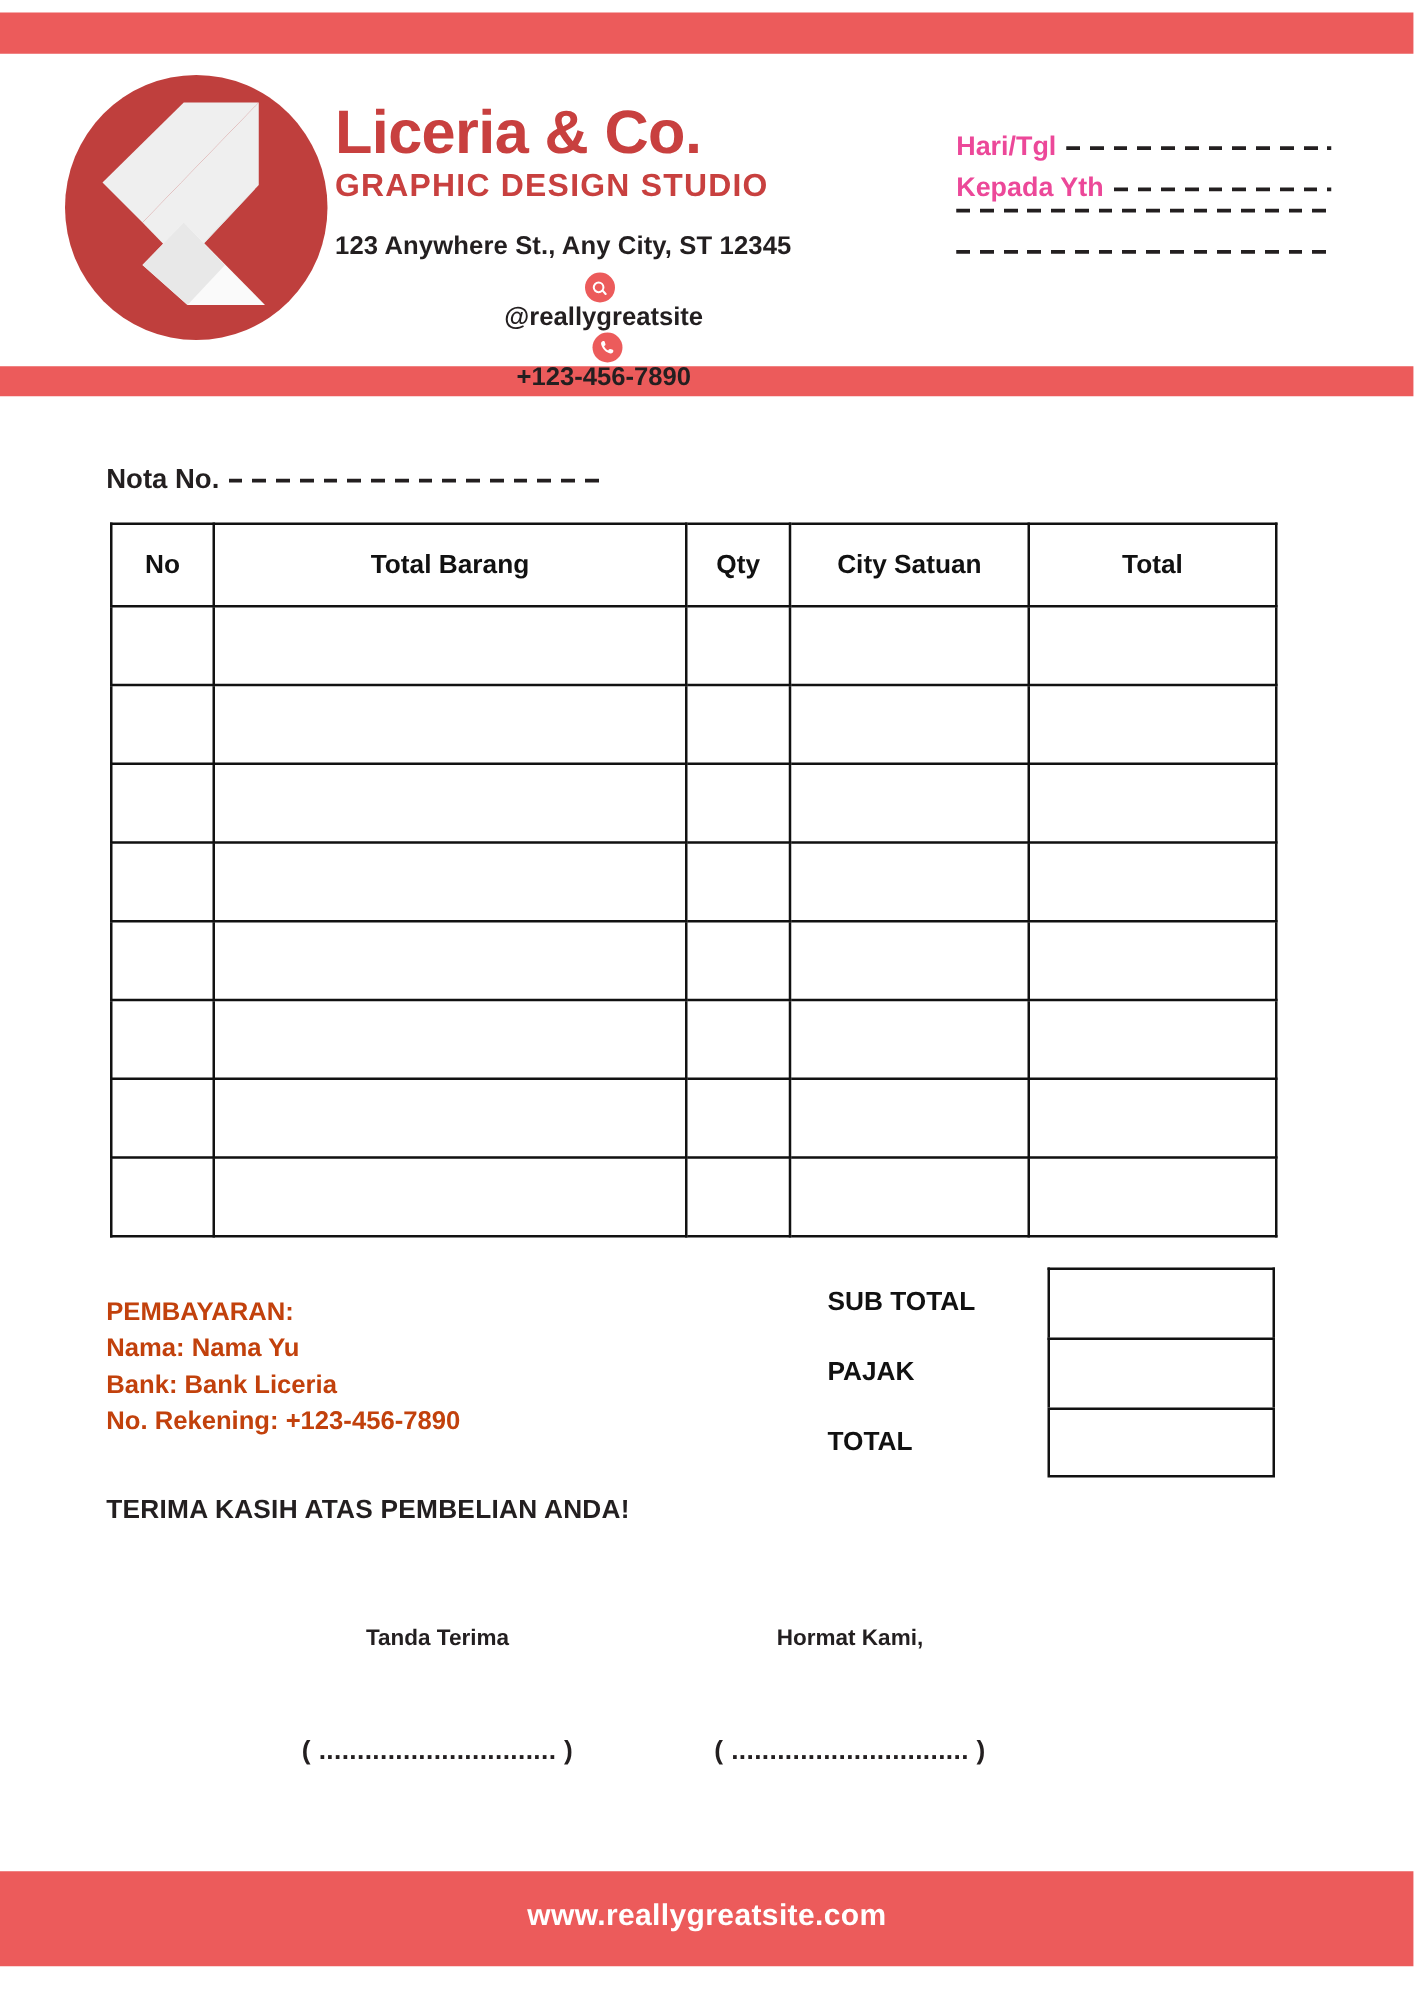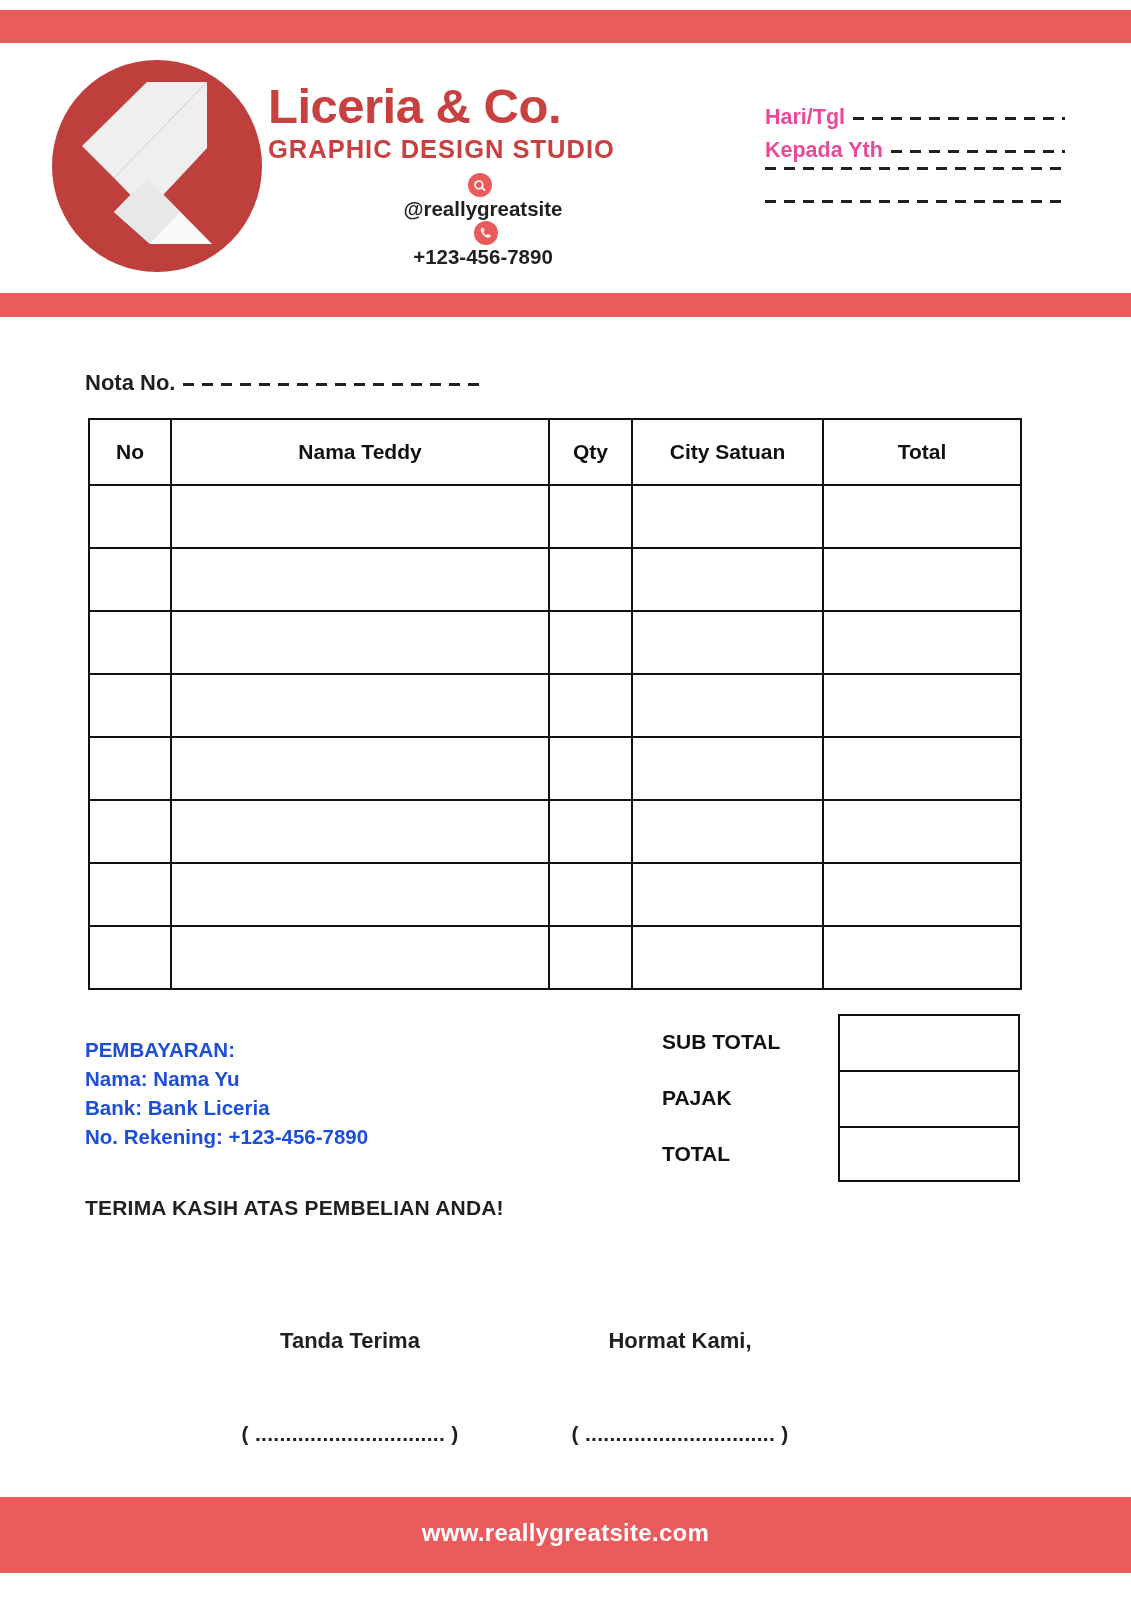--- a/index.html
+++ b/index.html
@@ -166,21 +166,21 @@
   .col-qty    { width: 83px; }
   .col-harga  { width: 191px; }
   .col-total  { width: 198px; }
 
   
   #payment-block {
     position: absolute;
     left: 85px;
     top: 1035px;
     width: 480px;
-    color: #1d4ed8;
+    color: #c2410c;
     font-size: 20.5px;
     font-weight: bold;
     line-height: 1.42;
   }
 
   
   #totals-block {
     position: absolute;
     left: 662px;
     top: 1014px;
@@ -225,23 +225,22 @@
   }
   .sig-col {
     position: absolute;
     text-align: center;
     width: 330px;
     color: #231f20;
   }
   #sig-left  { left: 35px;  }
   #sig-right { left: 365px; }
   .sig-title {
-    font-size: 22px;
-    font-weight: bold;
-    margin-top: 28px;
+    font-size: 18px;
+    font-weight: bold;
   }
   .sig-line {
     margin-top: 68px;
     font-size: 21px;
     font-weight: bold;
     letter-spacing: 0.3px;
   }
 
   
   #footer-text {
@@ -273,20 +272,21 @@
         <polygon points="62,118 95,152 155,88 155,22" fill="#EFEFEF"></polygon>
         <polygon points="95,152 155,88 155,88 122,122" fill="#E4E4E4"></polygon>
         <polygon points="62,152 95,118 160,184 98,184" fill="#FAFAFA"></polygon>
         <polygon points="95,118 128,152 98,184 62,152" fill="#E8E8E8"></polygon>
       </svg>
     </div>
 
     <div id="brand-block">
       <div id="brand-name">Liceria &amp; Co.</div>
       <div id="brand-tagline">GRAPHIC DESIGN STUDIO</div>
+      <div id="brand-address">123 Anywhere St., Any City, ST 12345</div>
       <div id="brand-contact">
         <span class="contact-icon">
           <svg width="15" height="15" viewBox="0 0 24 24">
             <circle cx="11" cy="11" r="6.2" fill="none" stroke="#ffffff" stroke-width="2.6"></circle>
             <path d="M16.2 15.2 L20 19.4" stroke="#ffffff" stroke-width="2.8" stroke-linecap="round"></path>
           </svg>
         </span>
         <span>@reallygreatsite</span>
         <span class="contact-icon" id="contact-phone-icon">
           <svg width="14" height="14" viewBox="0 0 24 24">
@@ -324,21 +324,21 @@
     <colgroup>
       <col class="col-no">
         <col class="col-nama">
         <col class="col-qty">
         <col class="col-harga">
         <col class="col-total">
     </colgroup>
     <thead>
       <tr>
         <th>No</th>
-        <th>Nama Teddy</th>
+        <th>Total Barang</th>
         <th>Qty</th>
         <th>City Satuan</th>
         <th>Total</th>
       </tr>
     </thead>
     <tbody id="items-body">
         <tr>
           <td></td>
           <td></td>
           <td></td>

